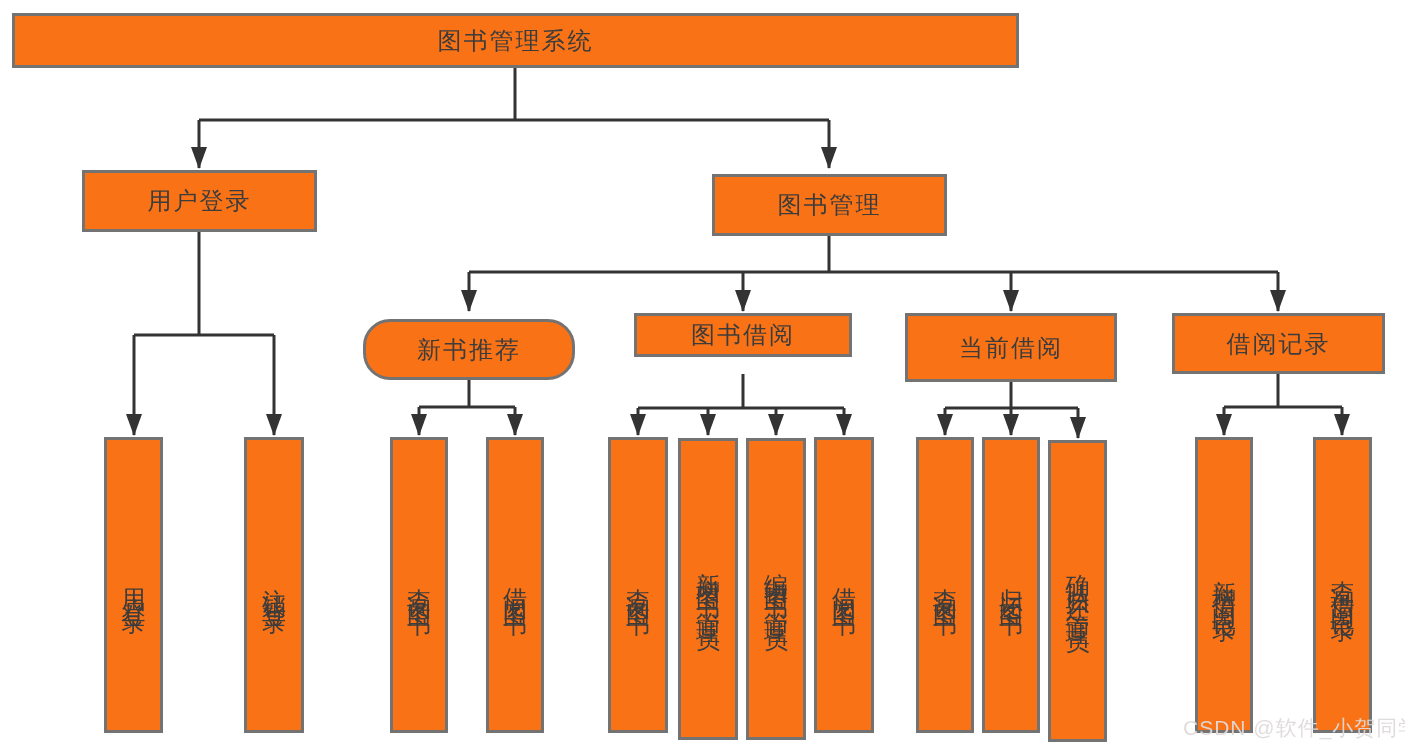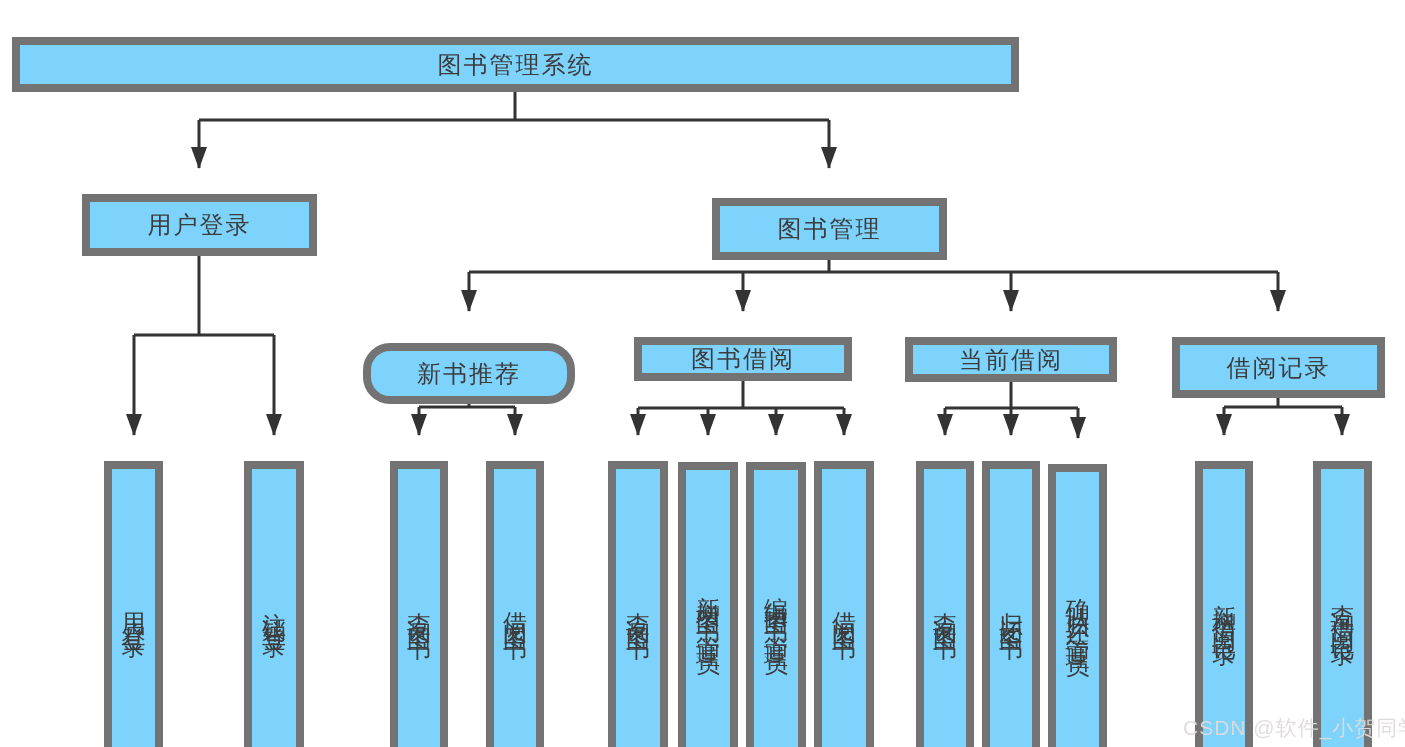--- a/index.html
+++ b/index.html
@@ -13,31 +13,30 @@
   }
   .wires {
     position: absolute;
     left: 0; top: 0;
     width: 1405px; height: 747px;
     pointer-events: none;
   }
   .node {
     position: absolute;
     box-sizing: border-box;
-    background: #7dd3fc;
-    border: 8px solid #737373;
+    background: #f97316;
+    border: 3px solid #737373;
     display: flex;
     align-items: center;
     justify-content: center;
     color: #3c3c3c;
     font-size: 24px;
     letter-spacing: 2px;
     white-space: nowrap;
     z-index: 2;
-    margin-top: 24px;
   }
   .leaf {
     writing-mode: vertical-rl;
     text-orientation: mixed;
     letter-spacing: 8px;
     font-size: 24px;
     white-space: normal;
   }
   .watermark {
     position: absolute;
@@ -112,21 +111,21 @@
     </g>
   </svg>
 
   <div class="node" style="left:12px; top:13px; width:1007px; height:55px;">图书管理系统</div>
 
   <div class="node" style="left:82px; top:170px; width:235px; height:62px;">用户登录</div>
   <div class="node" style="left:712px; top:174px; width:235px; height:62px;">图书管理</div>
 
   <div class="node" style="left:363px; top:319px; width:212px; height:61px;border-radius:27px;">新书推荐</div>
   <div class="node" style="left:634px; top:313px; width:218px; height:44px;">图书借阅</div>
-  <div class="node" style="left:905px; top:313px; width:212px; height:45px;">当前借阅</div>
+  <div class="node" style="left:905px; top:313px; width:212px; height:69px;">当前借阅</div>
   <div class="node" style="left:1172px; top:313px; width:213px; height:61px;">借阅记录</div>
 
   <div class="node leaf" style="left:104px; top:437px; width:59px; height:296px;">用户登录</div>
   <div class="node leaf" style="left:244px; top:437px; width:60px; height:296px;">注销登录</div>
 
   <div class="node leaf" style="left:390px; top:437px; width:58px; height:296px;">查询图书</div>
   <div class="node leaf" style="left:486px; top:437px; width:58px; height:296px;">借阅图书</div>
 
   <div class="node leaf" style="left:608px; top:437px; width:60px; height:296px;">查询图书</div>
   <div class="node leaf" style="left:678px; top:438px; width:60px; height:302px;">新增图书（管理员）</div>

